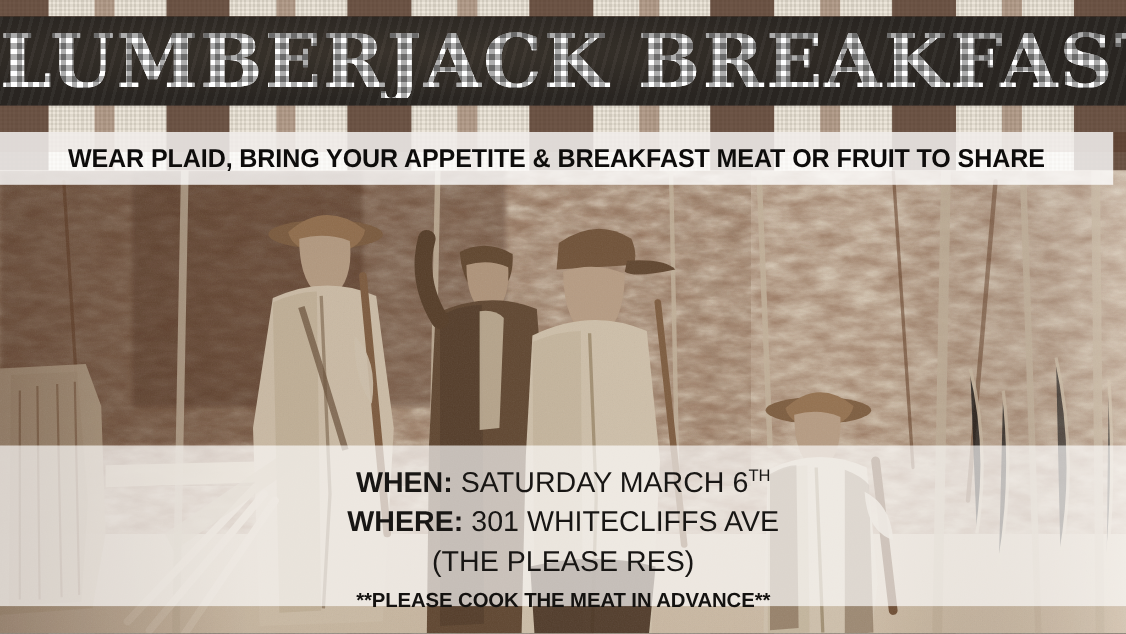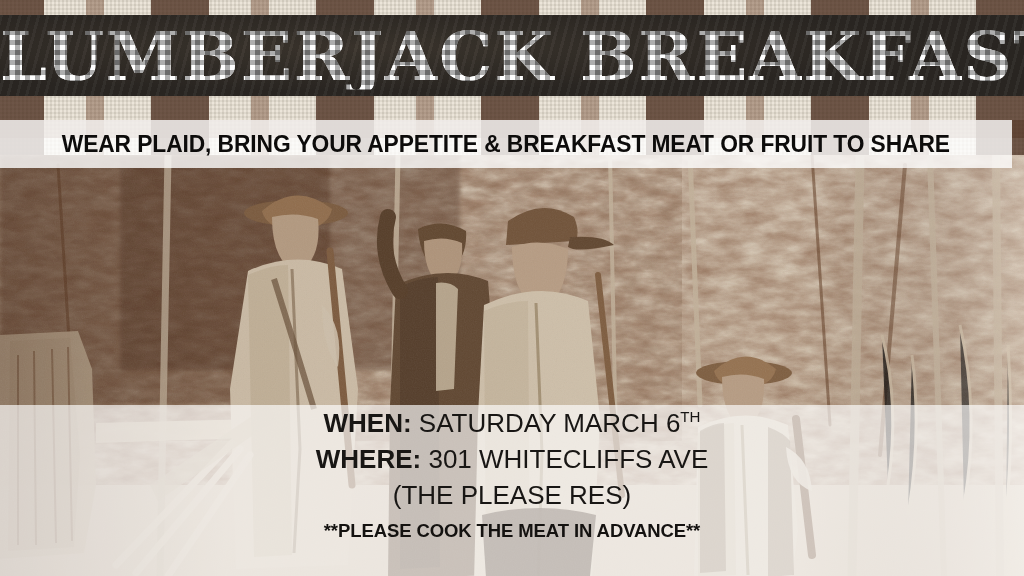--- a/index.html
+++ b/index.html
@@ -120,27 +120,27 @@
     white-space: nowrap;
     transform: scaleX(0.97);
   }
 
   
   .info-band {
     position: absolute;
     left: 0;
     top: 405px;
     width: 1024px;
-    height: 171px;
+    height: 146px;
     background: rgba(255,255,255,0.66);
     display: flex;
     flex-direction: column;
     align-items: center;
     justify-content: flex-start;
-    padding-top: 1px;
+    padding-top: 16px;
   }
   .info-line {
     font-family: "Liberation Sans", sans-serif;
     font-size: 26px;
     line-height: 1.38;
     color: #181614;
     white-space: nowrap;
     font-weight: 400;
   }
   .info-line .lbl { font-weight: 700; }

